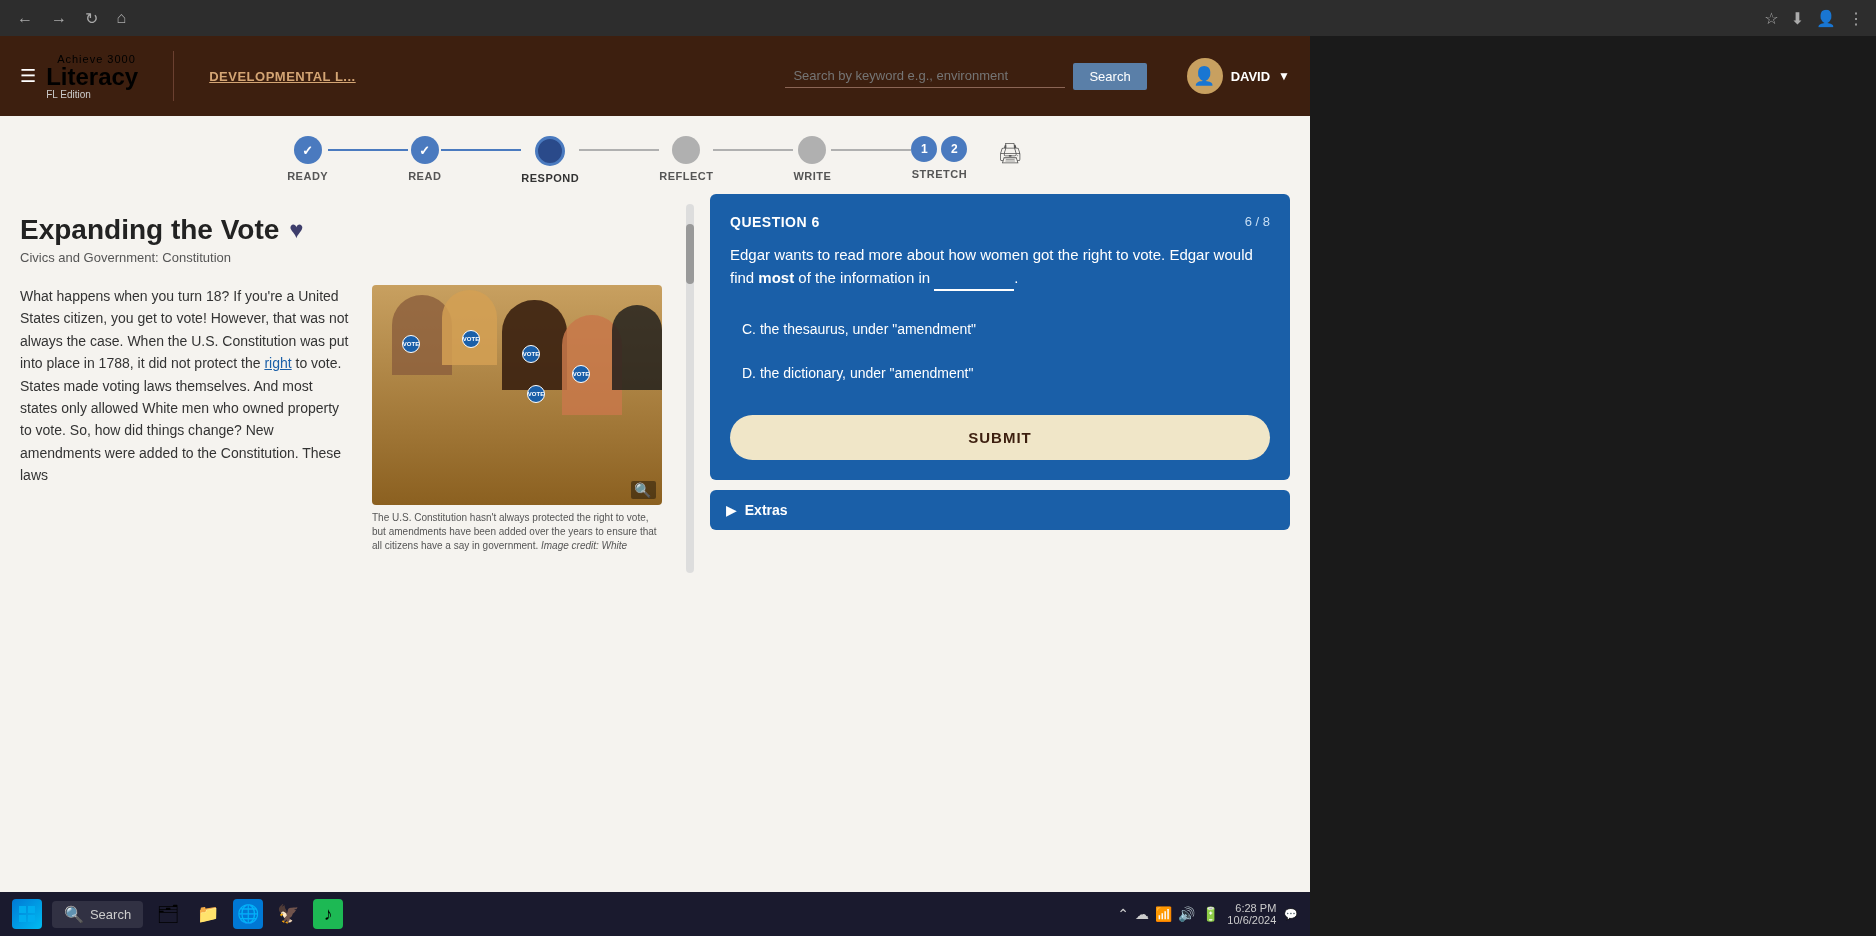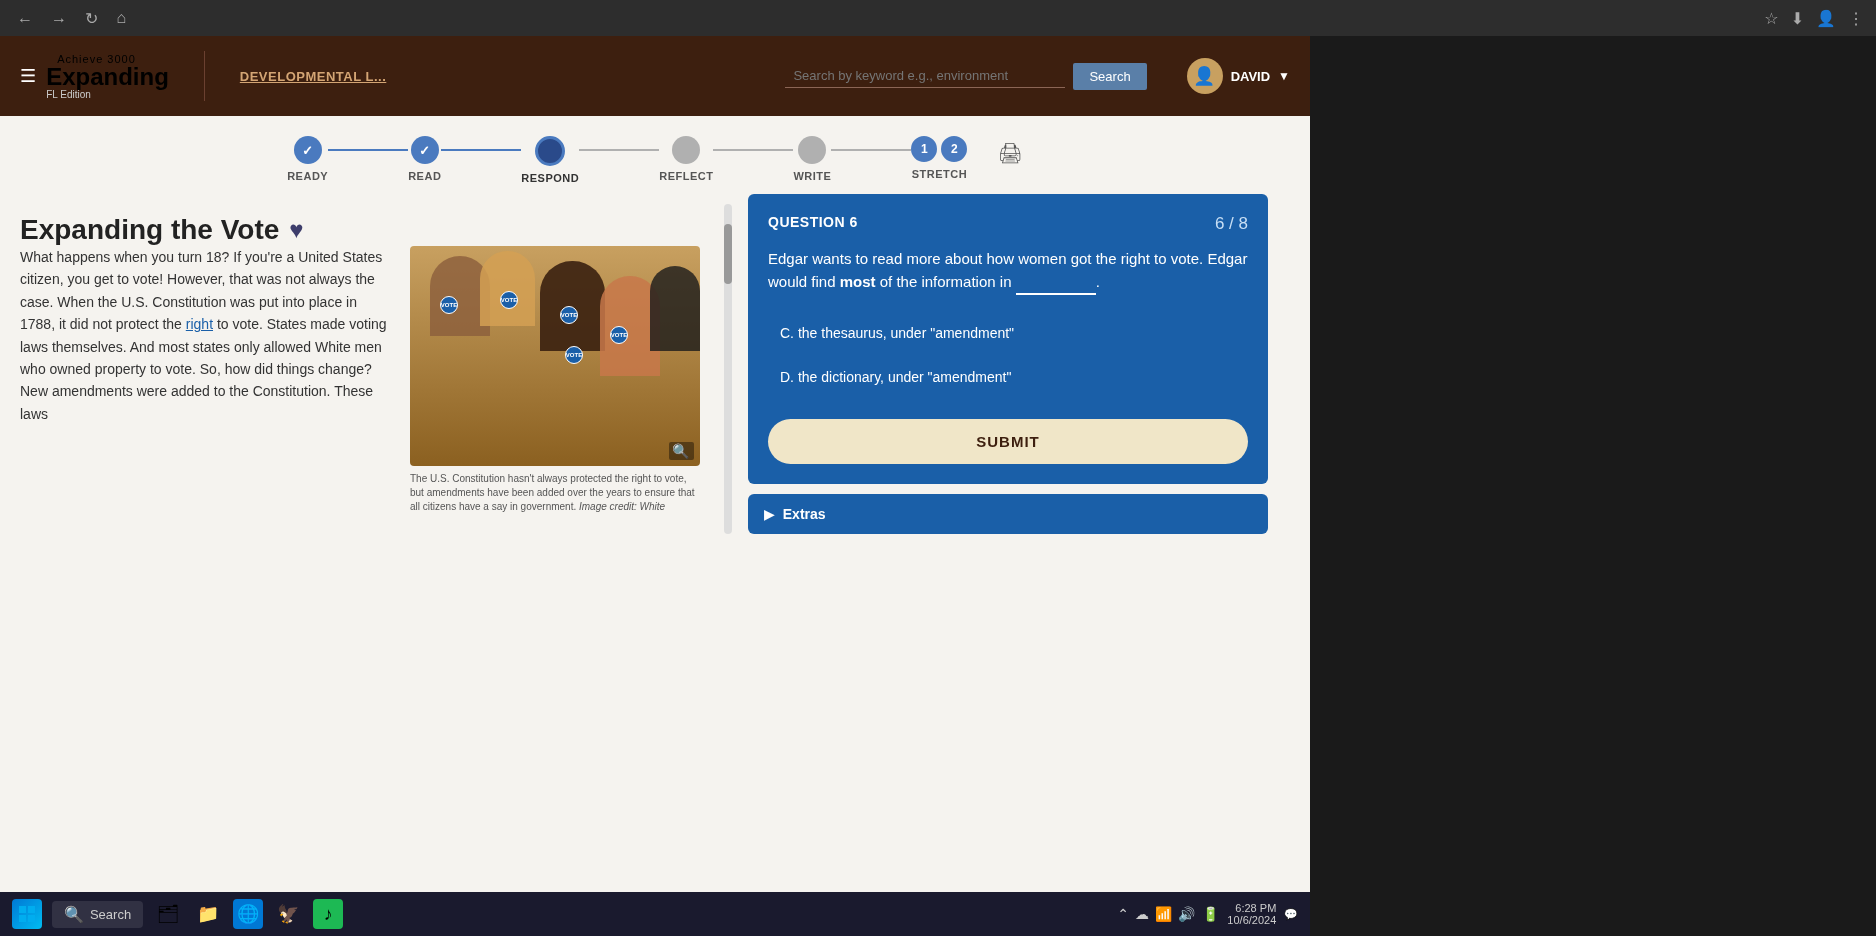--- a/index.html
+++ b/index.html
@@ -280,21 +280,21 @@
       width: 8px;
       height: 60px;
       background: #999;
       border-radius: 4px;
       position: absolute;
       top: 20px;
     }
 
     
     .question-side {
-      width: 520px;
+      width: 580px;
       flex-shrink: 0;
     }
     .question-panel {
       background: #1a5fa8;
       border-radius: 6px;
       padding: 20px;
       color: #fff;
       position: relative;
     }
     .question-header {
@@ -303,21 +303,21 @@
       align-items: flex-start;
       margin-bottom: 14px;
     }
     .question-label {
       font-size: 14px;
       font-weight: bold;
       letter-spacing: 0.5px;
       color: #fff;
     }
     .question-counter {
-      font-size: 17px;
+      font-size: 13px;
       color: #c8dff5;
     }
     .question-text {
       font-size: 15px;
       line-height: 1.5;
       color: #fff;
       margin-bottom: 20px;
     }
     .question-text strong {
       font-weight: bold;
@@ -477,21 +477,21 @@
   </div>
 </div>
 
 <div class="app-wrapper">
 
   <div class="app-header">
     <div class="logo-area">
       <span class="hamburger-icon">☰</span>
       <div>
         <div class="logo-achieve">Achieve 3000</div>
-        <div class="logo-literacy">Expanding</div>
+        <div class="logo-literacy">Literacy</div>
         <div class="logo-fl">FL Edition</div>
       </div>
     </div>
     <div class="nav-divider"></div>
     <span class="nav-link">DEVELOPMENTAL L...</span>
     <div class="search-area">
       <input class="search-input" type="text" placeholder="Search by keyword e.g., environment" style="">
       <button class="search-btn">Search</button>
     </div>
     <div class="user-area">
@@ -544,20 +544,21 @@
     <div class="print-icon">🖨</div>
   </div>
 
   <div class="main-content">
 
     <div class="article-side">
       <h1 class="article-title">
         <span>Expanding the Vote</span>
         <span class="heart-icon">♥</span>
       </h1>
+      <div class="article-subtitle">Civics and Government: Constitution</div>
 
       <div class="article-body">
         <div class="article-text">
           What happens when you turn 18? If you're a United States citizen, you get to vote! However, that was not always the case. When the U.S. Constitution was put into place in 1788, it did not protect the <a href="#">right</a> to vote. States made voting laws themselves. And most states only allowed White men who owned property to vote. So, how did things change? New amendments were added to the Constitution. These laws
         </div>
 
         <div class="article-image-col">
 
           <div class="img-bg">
 

